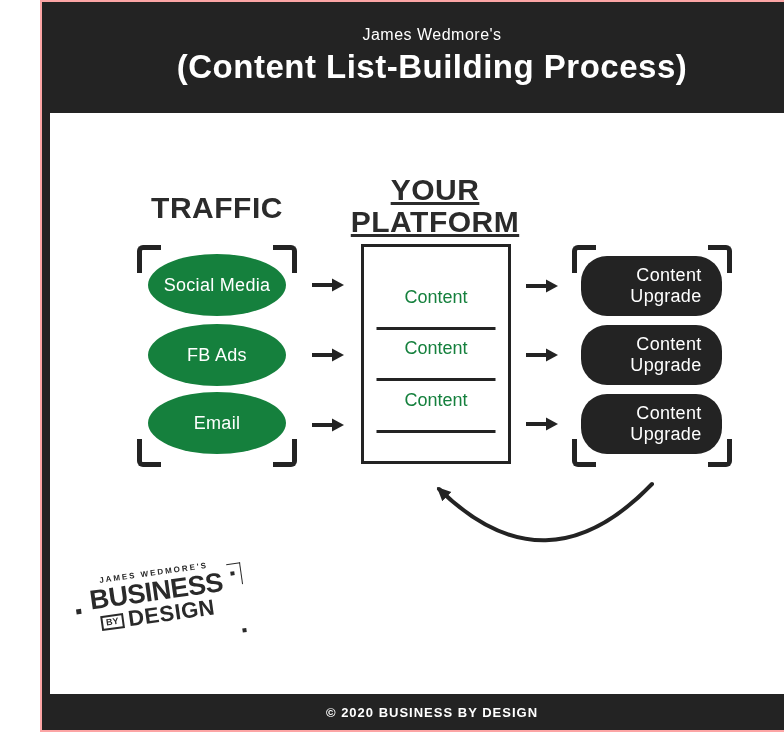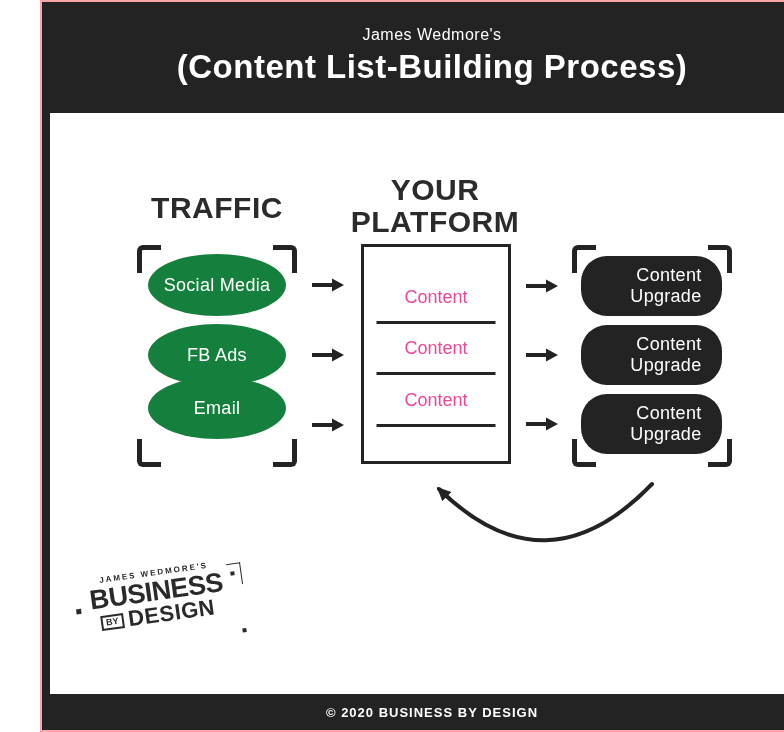--- a/index.html
+++ b/index.html
@@ -24,51 +24,51 @@
     position:absolute; top:46px; left:0; width:100%;
     text-align:center; color:#ffffff; font-size:33px; font-weight:bold; letter-spacing:.5px;
   }
 
   
   .col-heading {
     position:absolute; text-align:center; color:#2b2b2b;
     font-size:30px; font-weight:bold; letter-spacing:.5px; line-height:1.05;
   }
   .h-traffic  { left:85px;  top:190px; width:180px; }
-  .h-platform { left:308px; top:172px; width:170px; }
+  .h-platform { left:308px; top:172px; width:170px;text-decoration:underline; }
   .h-list     { left:515px; top:190px; width:190px; }
 
   
   .group { position:absolute; width:160px; height:222px; }
   .g-traffic { left:95px;  top:243px; }
   .g-list    { left:530px; top:243px; }
   .bk { position:absolute; width:24px; height:28px; border:0 solid #232323; }
   .bk-tl { left:0; top:0;    border-left-width:5px;  border-top-width:5px;    border-top-left-radius:6px; }
   .bk-tr { right:0; top:0;   border-right-width:5px; border-top-width:5px;    border-top-right-radius:6px; }
   .bk-bl { left:0; bottom:0; border-left-width:5px;  border-bottom-width:5px; border-bottom-left-radius:6px; }
   .bk-br { right:0; bottom:0;border-right-width:5px; border-bottom-width:5px; border-bottom-right-radius:6px; }
 
   
   .oval {
     position:absolute; left:11px; width:138px; height:62px;
     background:#15803d; border-radius:50%;
     display:flex; align-items:center; justify-content:center;
     color:#ffffff; font-size:18px; letter-spacing:.3px; text-align:center;
   }
-  .oval-0 { top:9px; } .oval-1 { top:79px; } .oval-2 { top:132px; }
+  .oval-0 { top:9px; } .oval-1 { top:79px; } .oval-2 { top:147px; }
 
   
   .platform-box {
     position:absolute; left:319px; top:242px; width:150px; height:220px;
     border:3px solid #232323; background:#ffffff;
   }
   .content-item {
     position:absolute; left:50%; transform:translateX(-50%);
-    width:119px; text-align:center; color:#ec4899; font-size:18px; line-height:21px;
-    padding-bottom:13px; border-bottom:3px solid #232323;
+    width:119px; text-align:center; color:#15803d; font-size:18px; line-height:21px;
+    padding-bottom:19px; border-bottom:3px solid #232323;
   }
   .ci-0 { top:40px; } .ci-1 { top:91px; } .ci-2 { top:143px; }
 
   
   .pill {
     position:absolute; left:9px; width:141px; height:60px;
     background:#232323; border-radius:26px;
     display:flex; align-items:center; justify-content:center;
     color:#ffffff; font-size:18px; line-height:21px; letter-spacing:.3px; text-align:right;
   }

